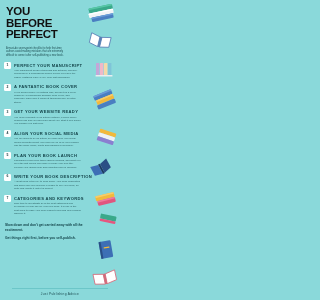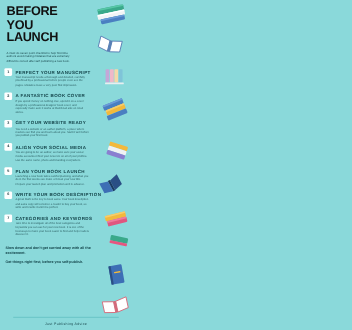--- a/index.html
+++ b/index.html
@@ -153,23 +153,23 @@
         <path d="M2 4 L12 6 L12 16 L2 14 Z" fill="#ffffff" stroke="#d56a7a" stroke-width="0.8"></path>
         <path d="M24 4 L14 6 L14 16 L24 14 Z" fill="#ffffff" stroke="#d56a7a" stroke-width="0.8"></path>
         <rect x="12" y="5.6" width="2" height="10.6" fill="#d56a7a"></rect>
       </g>
     </svg>
 
   </div>
 
   <div class="header">
     <h1 class="title">
+      <span>YOU</span>
       <span>BEFORE</span>
-      <span>YOU</span>
-      <span>LAUNCH</span>
+      <span>PERFECT</span>
     </h1>
     <p class="subtitle">A must-do seven-point checklist to help first-time authors avoid making mistakes that are extremely difficult to correct after self-publishing a new book.</p>
   </div>
 
   <div class="list">
 
     <div class="item">
       <div class="badge">1</div>
       <div class="body">
         <div class="heading">PERFECT YOUR MANUSCRIPT</div>

